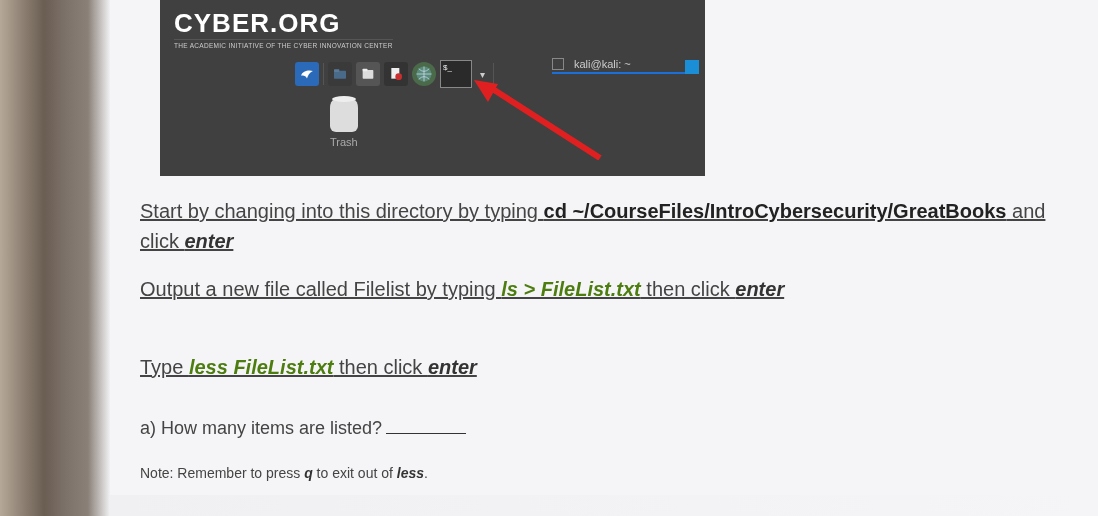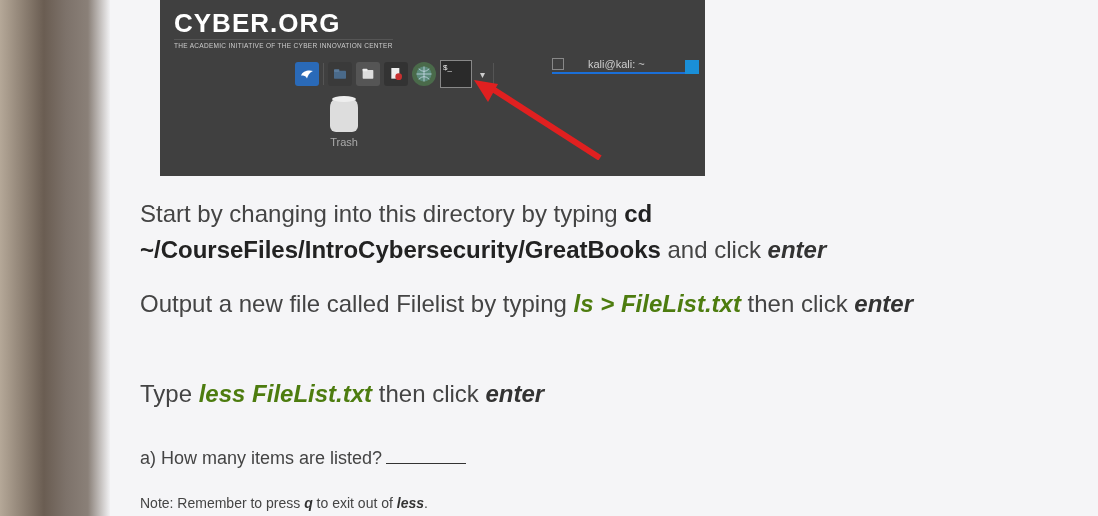--- a/index.html
+++ b/index.html
@@ -81,34 +81,34 @@
     background:#2a2a2a;
     display:flex; align-items:flex-start; justify-content:flex-start;
     padding:2px;
   }
   .terminal-btn span{ font-size:8px; color:#eee;}
   .dropdown-arrow { color:#ccc; font-size:10px; padding:0 4px;}
   .window-title {
     position:absolute;
     top:58px; left:392px;
     display:flex; align-items:center;
-    gap:24px;
+    gap:10px;
     color:#ccc;
     font-size:11px;
     border-bottom: 2px solid #1a6fd8;
     width: 140px;
     padding-bottom: 2px;
   }
   .window-title .sq { width:10px;height:10px;border:1px solid #888; display:inline-block;}
   .tray-icons { position:absolute; top:60px; right:6px; display:flex; gap:4px;}
   .tray-sq { width:14px; height:14px; background:#1a8fd8;}
   .trash {
     position:absolute;
     top:100px; left:170px;
-    text-align:right;
+    text-align:left;
     color:#aaa;
     font-size:11px;
   }
   .trash-icon {
     width:28px; height:32px;
     background:#ddd;
     border-radius: 4px 4px 6px 6px / 8px 8px 6px 6px;
     margin: 0 auto 4px;
     position:relative;
   }
@@ -118,25 +118,26 @@
     top:-4px; left:2px; right:2px; height:6px;
     background:#eee;
     border-radius:50%;
   }
   .arrow {
     position:absolute;
     top:80px; left:310px;
     width:140px; height:80px;
   }
   .instr {
-    font-size: 24px;
+    font-size: 20px;
     color: #444;
     margin: 18px 0;
     line-height: 1.5;
     max-width: 960px;
+    text-decoration: underline;
   }
   .instr .cmd { font-weight:bold; color:#222;}
   .q { font-size:18px; color:#444; margin:4px 0;}
   .fillblank { display:inline-block; border-bottom:1px solid #333; width:80px; margin-left:4px;}
   .note { font-size:14px; color:#444; margin-top:26px;}
 </style>
 </head>
 <body>
 
 <div class="bluebar"></div>

